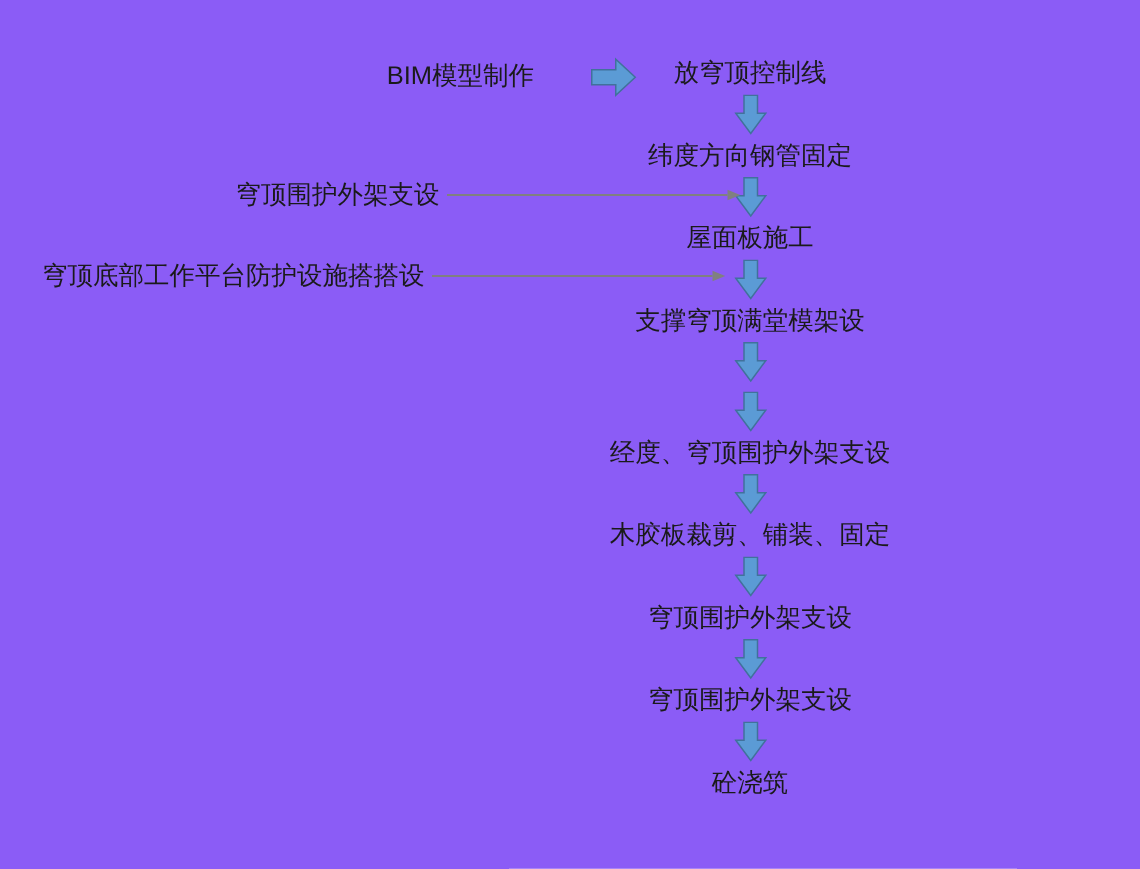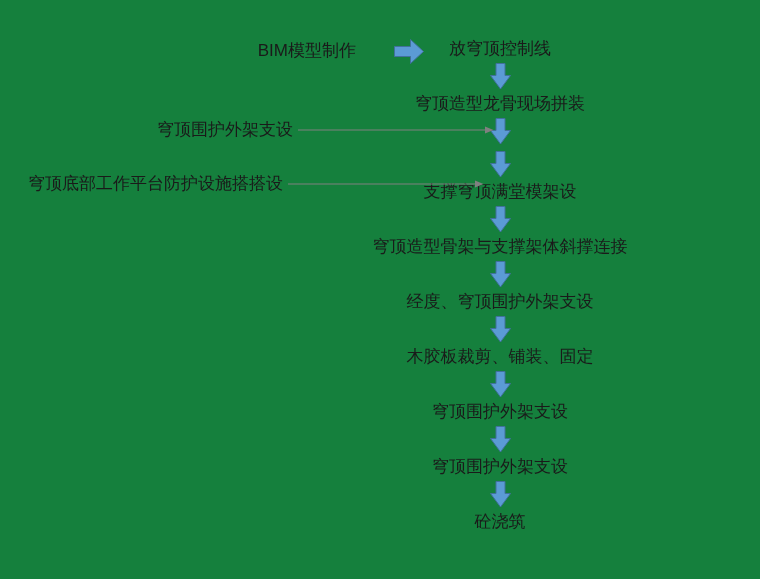--- a/index.html
+++ b/index.html
@@ -4,21 +4,21 @@
 <style>
   html, body { margin: 0; padding: 0; }
   body {
     width: 760px; height: 579px;
     background: #ffffff;
     font-family: "Liberation Sans", "DejaVu Sans", sans-serif;
   }
   .canvas {
     position: relative;
     width: 760px; height: 579px;
-    background: #15803d;
+    background: #8b5cf6;
     overflow: hidden;
     color: #1a1a1a;
   }
   .step-text {
     font-size: 17px;
     line-height: 22px;
     white-space: nowrap;
   }
   
   .flow {
@@ -66,32 +66,32 @@
     <svg class="arrow-right" width="31" height="27" viewBox="0 0 31 27">
       <path d="M0.5 8.5 L16.5 8.5 L16.5 1.5 L29.5 13.5 L16.5 25.5 L16.5 18.5 L0.5 18.5 Z" fill="#5b9bd5"></path>
     </svg>
   </div>
 
   <div class="flow">
     <div class="step step-text">放穹顶控制线</div>
     <svg class="arrow-down" width="22" height="27" viewBox="0 0 22 27">
       <path d="M6.5 0.5 L15.5 0.5 L15.5 12.5 L21 12.5 L11 26 L1 12.5 L6.5 12.5 Z" fill="#5b9bd5"></path>
     </svg>
-    <div class="step step-text">穹顶造型龙骨现场拼装</div>
+    <div class="step step-text">纬度方向钢管固定</div>
     <svg class="arrow-down" width="22" height="27" viewBox="0 0 22 27">
       <path d="M6.5 0.5 L15.5 0.5 L15.5 12.5 L21 12.5 L11 26 L1 12.5 L6.5 12.5 Z" fill="#5b9bd5"></path>
     </svg>
+    <div class="step step-text">屋面板施工</div>
     <svg class="arrow-down" width="22" height="27" viewBox="0 0 22 27">
       <path d="M6.5 0.5 L15.5 0.5 L15.5 12.5 L21 12.5 L11 26 L1 12.5 L6.5 12.5 Z" fill="#5b9bd5"></path>
     </svg>
     <div class="step step-text">支撑穹顶满堂模架设</div>
     <svg class="arrow-down" width="22" height="27" viewBox="0 0 22 27">
       <path d="M6.5 0.5 L15.5 0.5 L15.5 12.5 L21 12.5 L11 26 L1 12.5 L6.5 12.5 Z" fill="#5b9bd5"></path>
     </svg>
-    <div class="step step-text">穹顶造型骨架与支撑架体斜撑连接</div>
     <svg class="arrow-down" width="22" height="27" viewBox="0 0 22 27">
       <path d="M6.5 0.5 L15.5 0.5 L15.5 12.5 L21 12.5 L11 26 L1 12.5 L6.5 12.5 Z" fill="#5b9bd5"></path>
     </svg>
     <div class="step step-text">经度、穹顶围护外架支设</div>
     <svg class="arrow-down" width="22" height="27" viewBox="0 0 22 27">
       <path d="M6.5 0.5 L15.5 0.5 L15.5 12.5 L21 12.5 L11 26 L1 12.5 L6.5 12.5 Z" fill="#5b9bd5"></path>
     </svg>
     <div class="step step-text">木胶板裁剪、铺装、固定</div>
     <svg class="arrow-down" width="22" height="27" viewBox="0 0 22 27">
       <path d="M6.5 0.5 L15.5 0.5 L15.5 12.5 L21 12.5 L11 26 L1 12.5 L6.5 12.5 Z" fill="#5b9bd5"></path>

